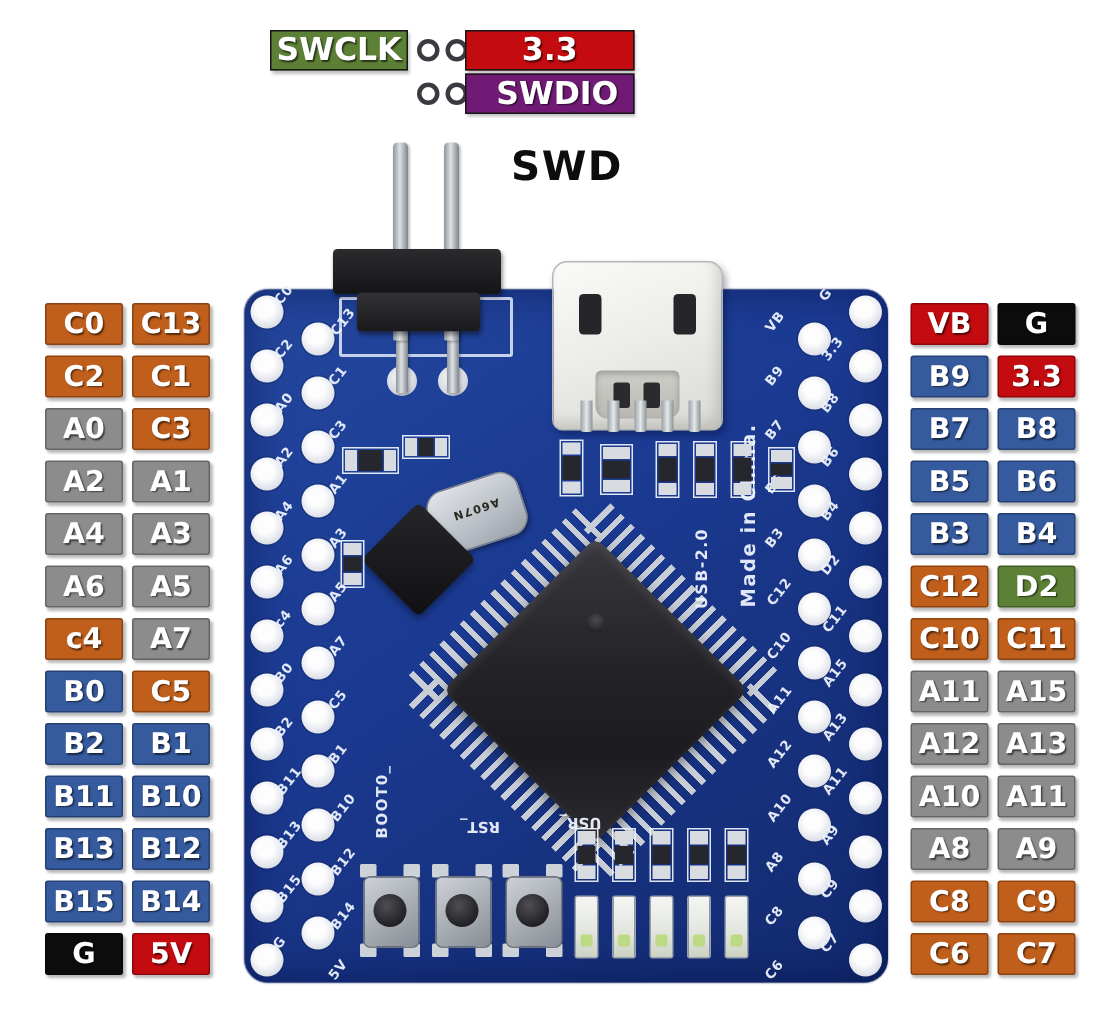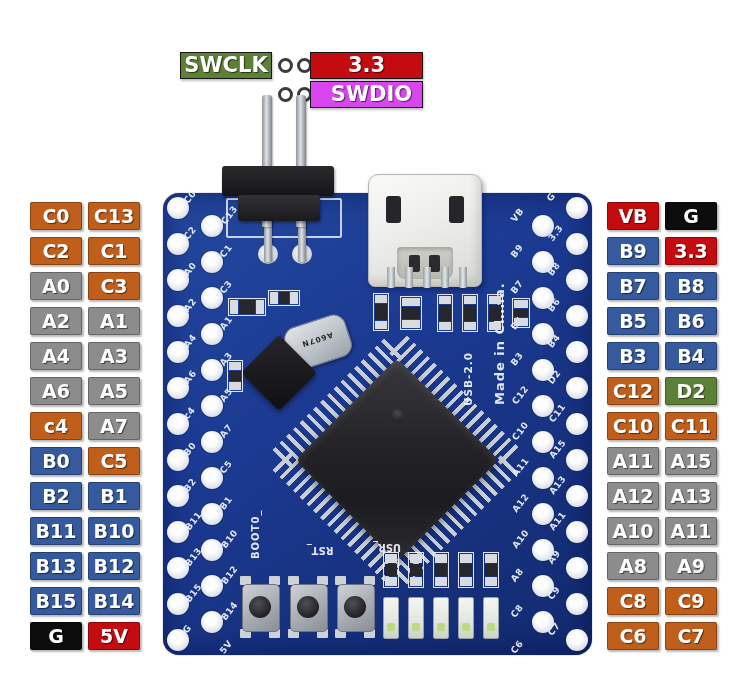--- a/index.html
+++ b/index.html
@@ -6,21 +6,21 @@
   #canvas{position:relative;width:746px;height:683px;background:#ffffff;overflow:hidden;
           font-family:"DejaVu Sans","Liberation Sans",sans-serif;}
   
   .pin-table{position:absolute;display:flex;flex-direction:column;gap:7px;}
   .pin-row{display:flex;gap:6px;}
   .pin-box{width:52px;height:28px;line-height:28px;text-align:center;color:#fff;
            font-weight:bold;font-size:19px;border-radius:2px;
            text-shadow:1px 1px 1px rgba(0,0,0,.55);
            box-shadow:inset 0 0 0 1px rgba(0,0,0,.28),1.5px 2px 2px rgba(0,0,0,.28);}
   
-  .swd-row{position:absolute;left:180px;width:224px;height:27px;margin-top:32px;}
+  .swd-row{position:absolute;left:180px;width:224px;height:27px;}
   .swd-box{position:absolute;height:27px;line-height:25px;text-align:center;color:#fff;
            font-weight:bold;font-size:21px;border:1px solid #161616;box-sizing:border-box;
            text-shadow:1px 1px 1px rgba(0,0,0,.6);box-shadow:1px 2px 2px rgba(0,0,0,.25);}
   .swd-left{left:0;width:92px;}
   .swd-right{left:130px;width:113px;}
   .swd-circle{position:absolute;top:6px;width:9px;height:9px;border:3.5px solid #3a3a40;
               border-radius:50%;background:#fff;}
   #swd-caption{position:absolute;left:333px;top:96px;width:90px;text-align:center;
                font-size:27px;font-weight:bold;color:#0d0d0d;letter-spacing:1px;}
   
@@ -98,23 +98,24 @@
   <div id="swd-header">
       <div class="swd-row" style="top: 20px;">
         <div class="swd-box swd-left" style="background: rgb(92, 128, 54);">SWCLK</div>
         <div class="swd-circle" style="left: 98px;"></div>
         <div class="swd-circle" style="left: 117px;"></div>
         <div class="swd-box swd-right" style="background: rgb(195, 11, 16);">3.3</div>
       </div>
       <div class="swd-row" style="top: 49px;">
         <div class="swd-circle" style="left: 98px;"></div>
         <div class="swd-circle" style="left: 117px;"></div>
-        <div class="swd-box swd-right" style="background: #d946ef; padding-left: 10px;">SWDIO</div>
-      </div>
-    </div>
+        <div class="swd-box swd-right" style="background: #701a75; padding-left: 10px;">SWDIO</div>
+      </div>
+    </div>
+  <div id="swd-caption">SWD</div>
 
   <div class="hdr-pin" style="left:262px;top:95px;height:132px;z-index:6"></div>
   <div class="hdr-pin" style="left:296px;top:95px;height:132px;z-index:6"></div>
   <div class="hdr-block" style="left:222px;top:166px;width:112px;height:30px;z-index:7"></div>
   <div class="hdr-block" style="left:238px;top:195px;width:82px;height:26px;z-index:7;background:linear-gradient(180deg,#323236,#1a1a1d)"></div>
 
   <div id="board">
     <div id="swd-silk-rect"></div>
     <div class="pad" style="left:95px;top:51px"></div>
     <div class="pad" style="left:129px;top:51px"></div>

